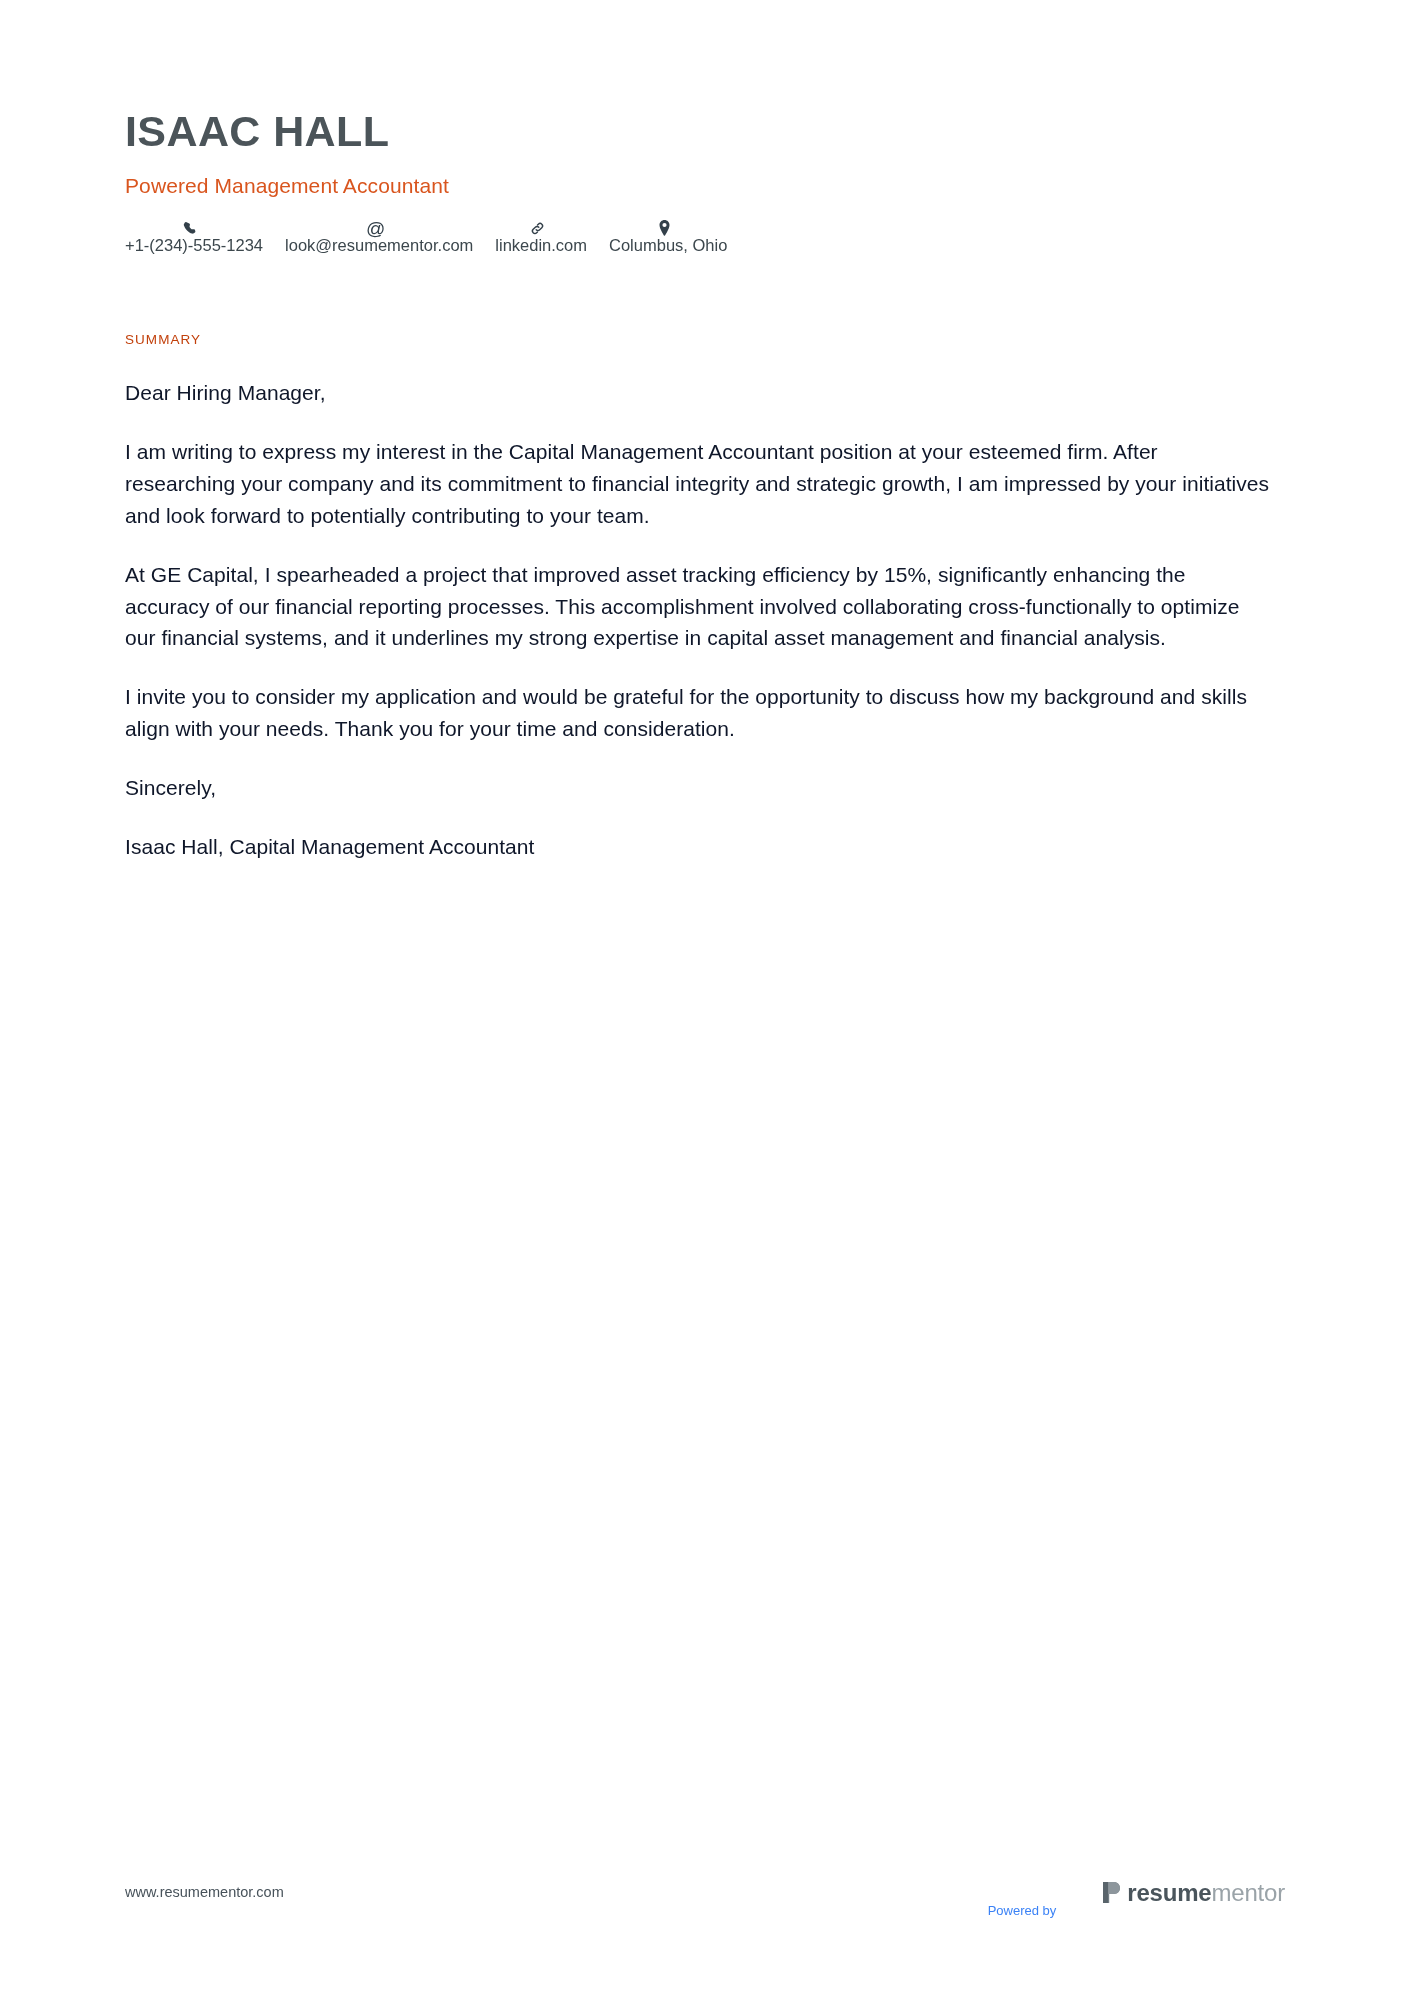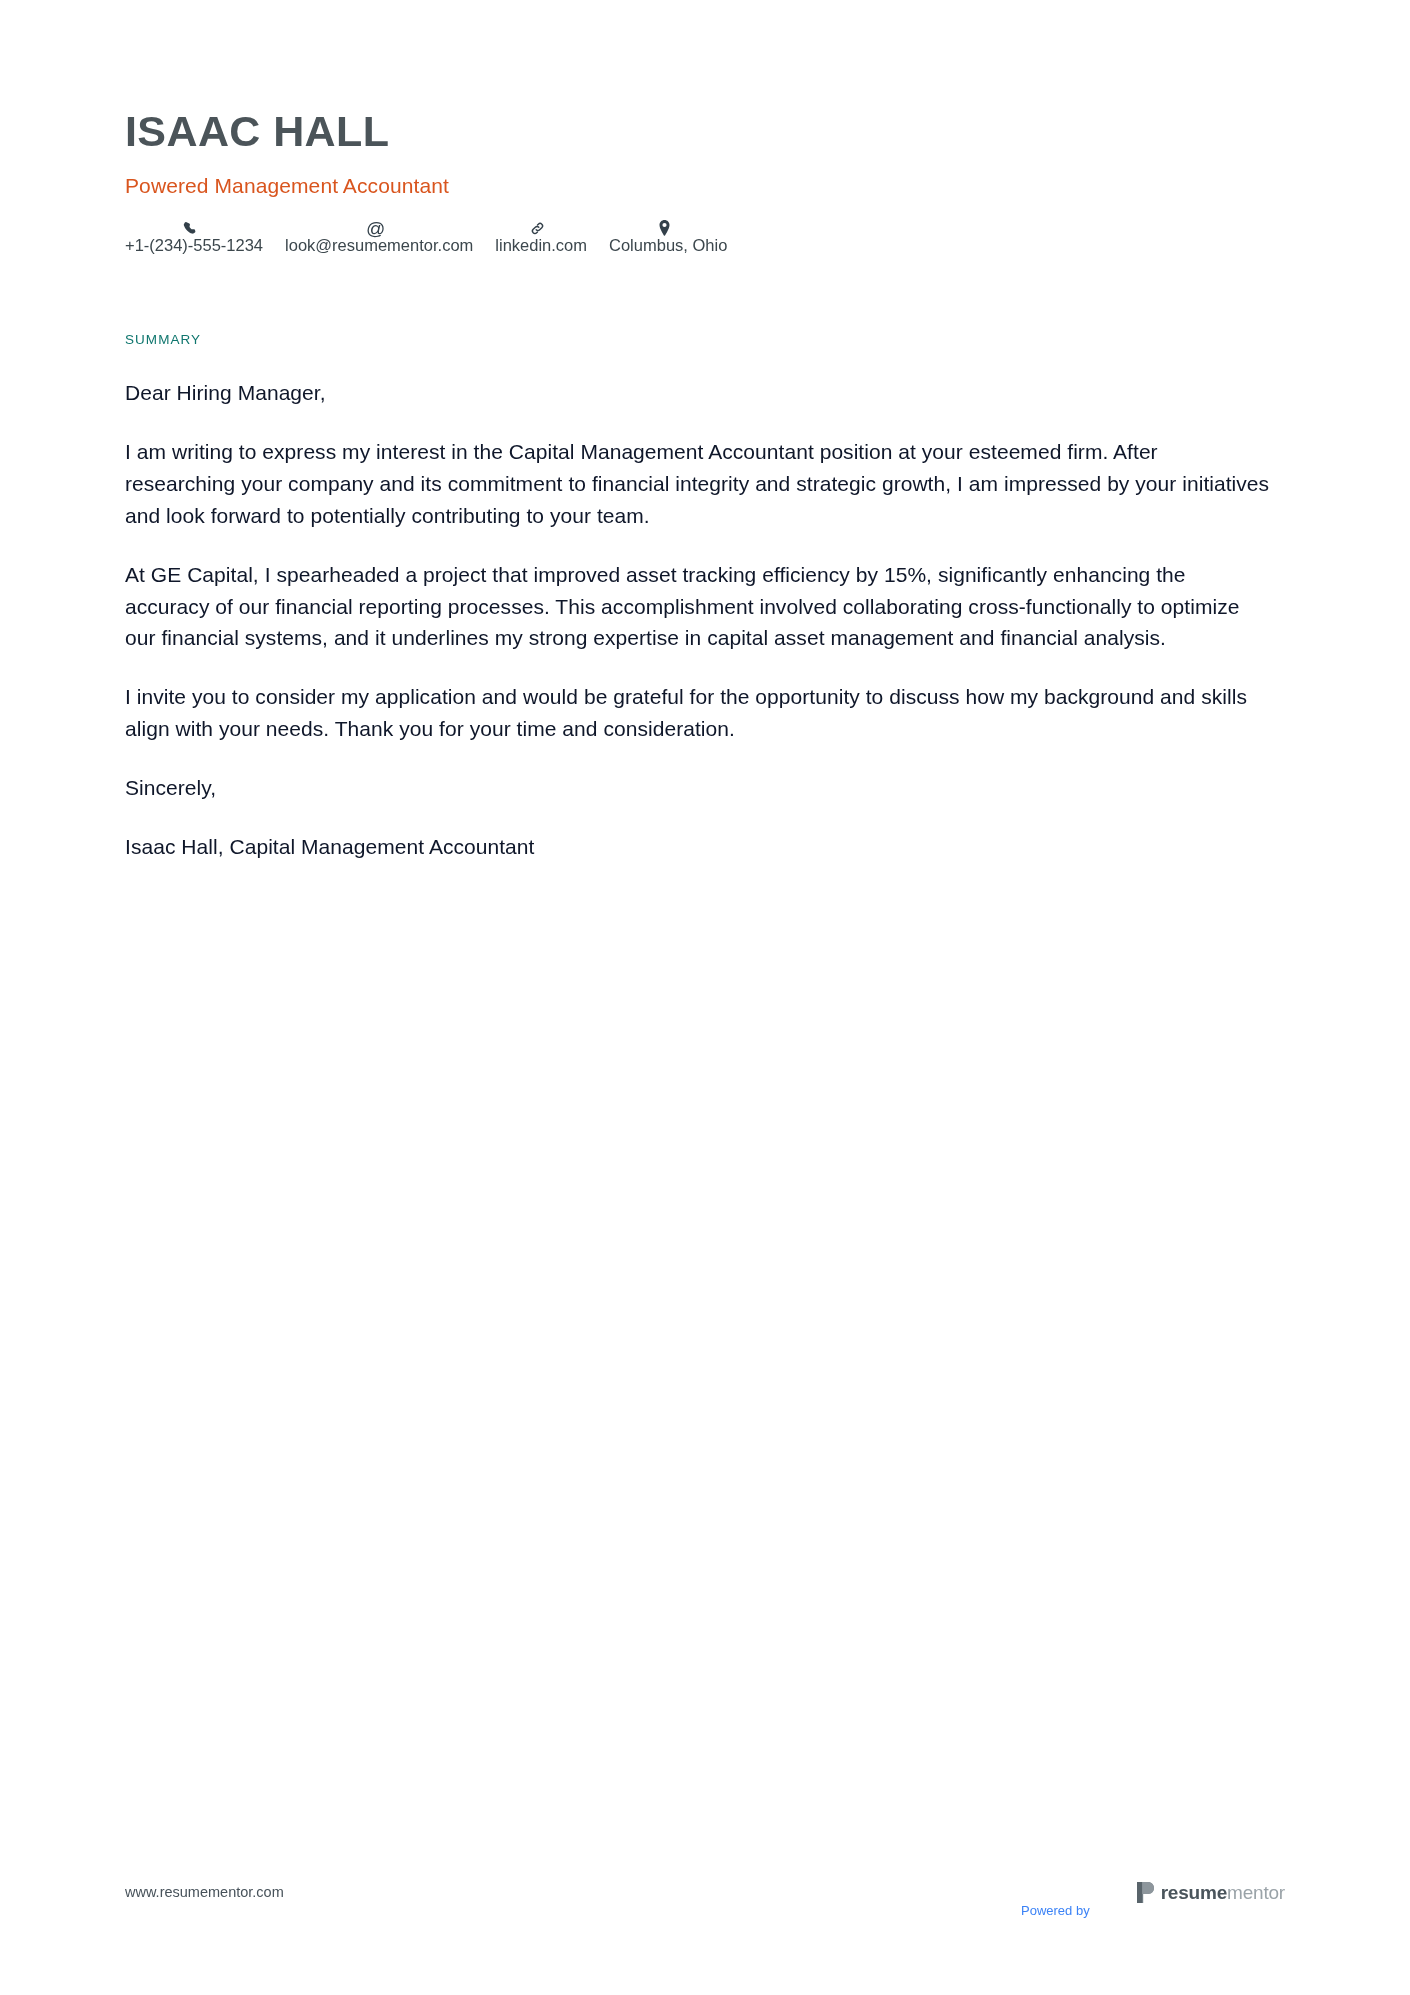--- a/index.html
+++ b/index.html
@@ -100,21 +100,21 @@
   .contact-text { display: inline-block; }
 
   
   .section {
     margin-top: 78px;
   }
 
   .section-label {
     font-size: 13.5px;
     letter-spacing: 1.05px;
-    color: #0f766e;
+    color: #c2410c;
     text-transform: uppercase;
     margin: 0 0 30px 0;
     font-weight: 400;
   }
 
   .letter p {
     font-size: 21px;
     line-height: 1.52;
     color: #0f172a;
     margin: 0 0 27px 0;
@@ -157,21 +157,21 @@
     gap: 6px;
   }
 
   .brand-mark {
     width: 19px;
     height: 23px;
     display: inline-block;
   }
 
   .brand-text {
-    font-size: 19px;
+    font-size: 24px;
     line-height: 1;
     letter-spacing: -0.2px;
   }
 
   .brand-text .b1 {
     font-weight: 700;
     color: #4a555c;
   }
 
   .brand-text .b2 {

